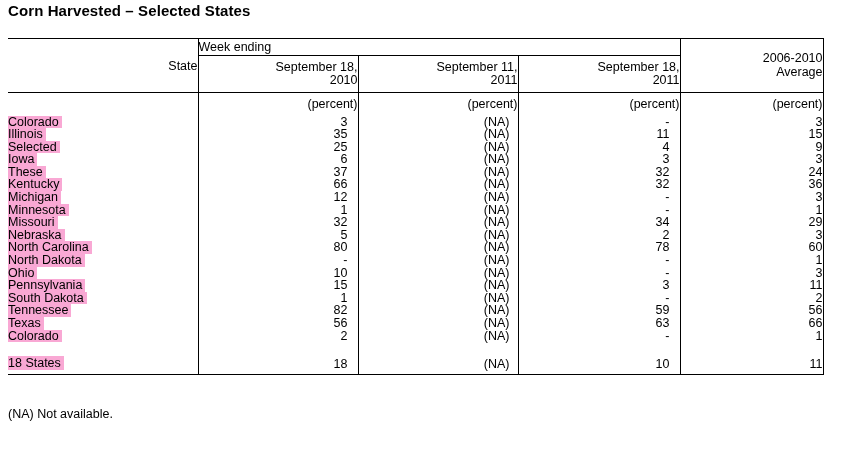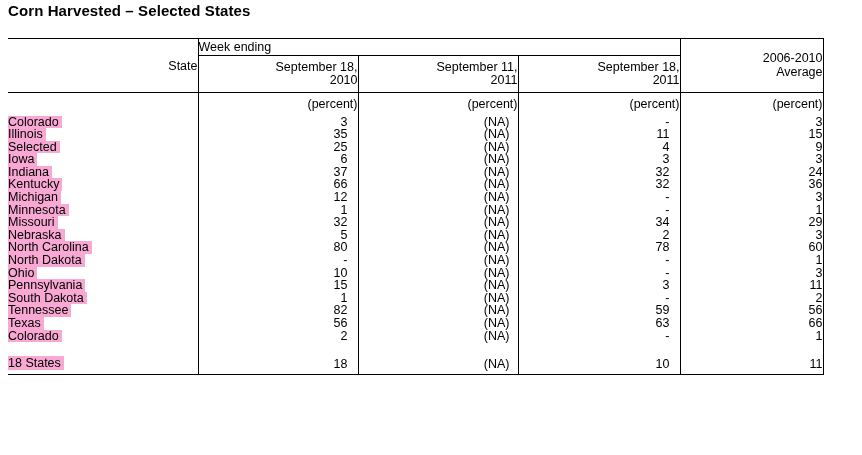--- a/index.html
+++ b/index.html
@@ -227,21 +227,21 @@
             <td class="num c4pad bl br">9</td>
           </tr>
           <tr class="drow">
             <td class="state-cell"><span class="leader"><span class="dots">..........................................................</span><span class="state-name">Iowa</span></span></td>
             <td class="num c1pad bl">6</td>
             <td class="num c2pad bl">(NA)</td>
             <td class="num c3pad bl">3</td>
             <td class="num c4pad bl br">3</td>
           </tr>
           <tr class="drow">
-            <td class="state-cell"><span class="leader"><span class="dots">..........................................................</span><span class="state-name">Indiana</span></span></td>
+            <td class="state-cell"><span class="leader"><span class="dots">..........................................................</span><span class="state-name">These</span></span></td>
             <td class="num c1pad bl">37</td>
             <td class="num c2pad bl">(NA)</td>
             <td class="num c3pad bl">32</td>
             <td class="num c4pad bl br">24</td>
           </tr>
           <tr class="drow">
             <td class="state-cell"><span class="leader"><span class="dots">..........................................................</span><span class="state-name">Kentucky</span></span></td>
             <td class="num c1pad bl">66</td>
             <td class="num c2pad bl">(NA)</td>
             <td class="num c3pad bl">32</td>
@@ -343,15 +343,16 @@
             <td class="num c1pad bl bb">18</td>
             <td class="num c2pad bl bb">(NA)</td>
             <td class="num c3pad bl bb">10</td>
             <td class="num c4pad bl br bb">11</td>
           </tr>
         </tbody>
     </table>
   </div>
 
   <div class="footnotes">
+    <div class="fn-na">(NA) Not available.</div>
   </div>
 
 </div>
 
 </body></html>

